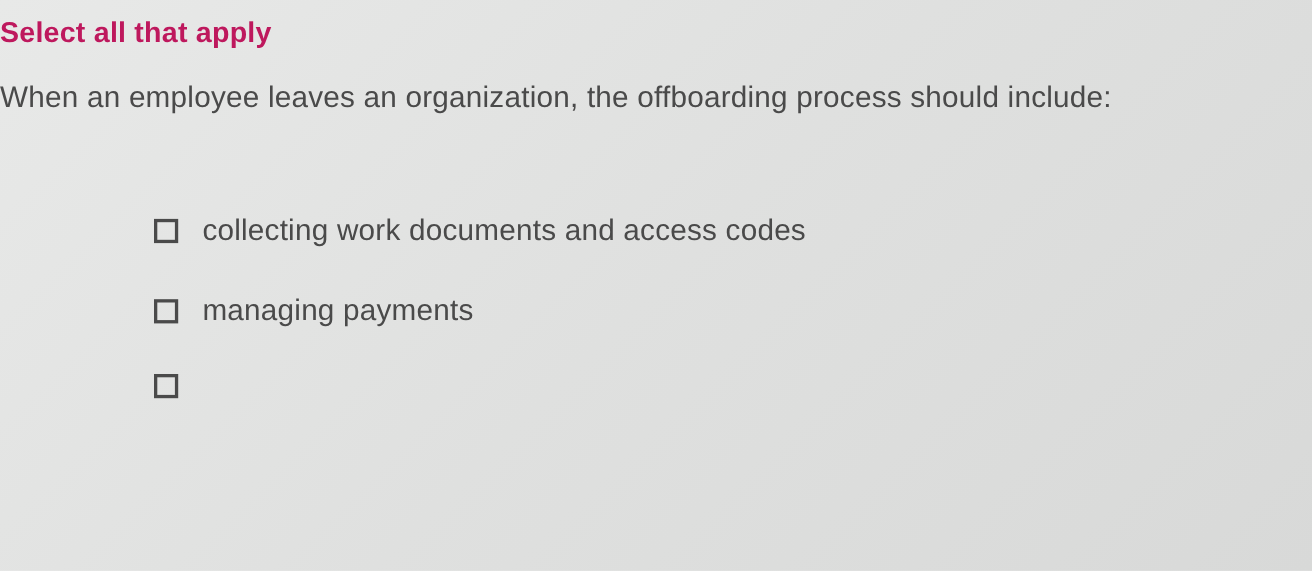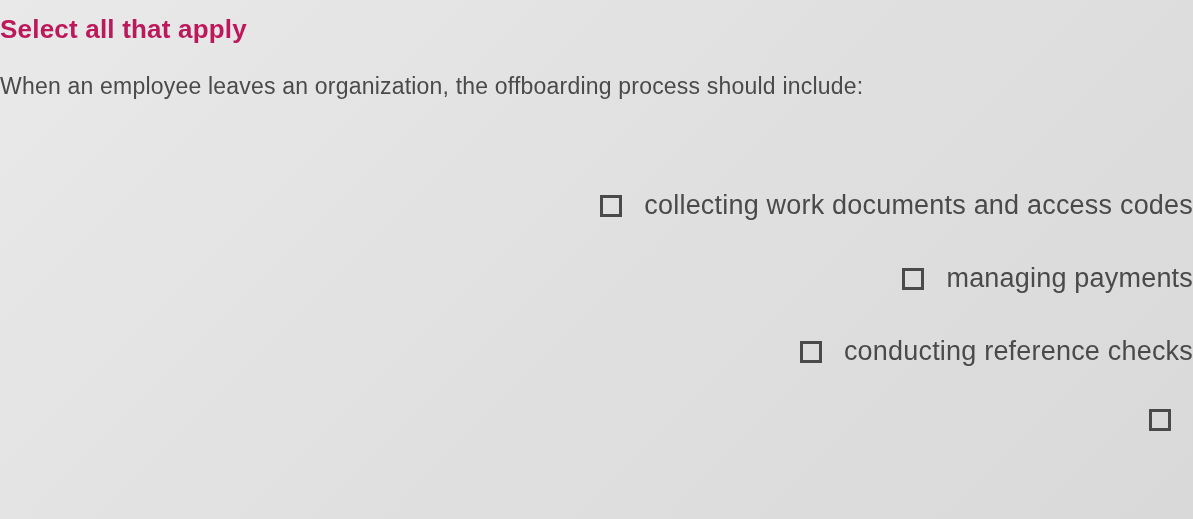--- a/index.html
+++ b/index.html
@@ -17,34 +17,33 @@
     padding: 14px 0 0 0;
   }
   .instruction {
     font-size: 26px;
     font-weight: 700;
     color: #be185d;
     margin: 0 0 28px 0;
     letter-spacing: 0.2px;
   }
   .prompt {
-    font-size: 23px;
+    font-size: 27px;
     font-weight: 400;
     color: #4a4a4a;
     margin: 0 0 90px 0;
     letter-spacing: 0.2px;
   }
   .options {
     padding-left: 140px;
   }
   .option {
     display: flex;
     align-items: center;
     margin-bottom: 42px;
-    justify-content: flex-end;
   }
   .checkbox {
     width: 22px;
     height: 22px;
     border: 3px solid #4a4a4a;
     background: transparent;
     margin-right: 22px;
     flex: 0 0 auto;
     cursor: pointer;
     box-sizing: border-box;
@@ -67,22 +66,18 @@
   <div class="option">
     <div class="checkbox"></div>
     <span class="option-label">collecting work documents and access codes</span>
   </div>
 
   <div class="option">
     <div class="checkbox"></div>
     <span class="option-label">managing payments</span>
   </div>
 
-  <div class="option">
-    <div class="checkbox"></div>
-    <span class="option-label">conducting reference checks</span>
-  </div>
 
   <div class="option">
     <div class="checkbox"></div>
   </div>
 
 </div>
 
 </body></html>

